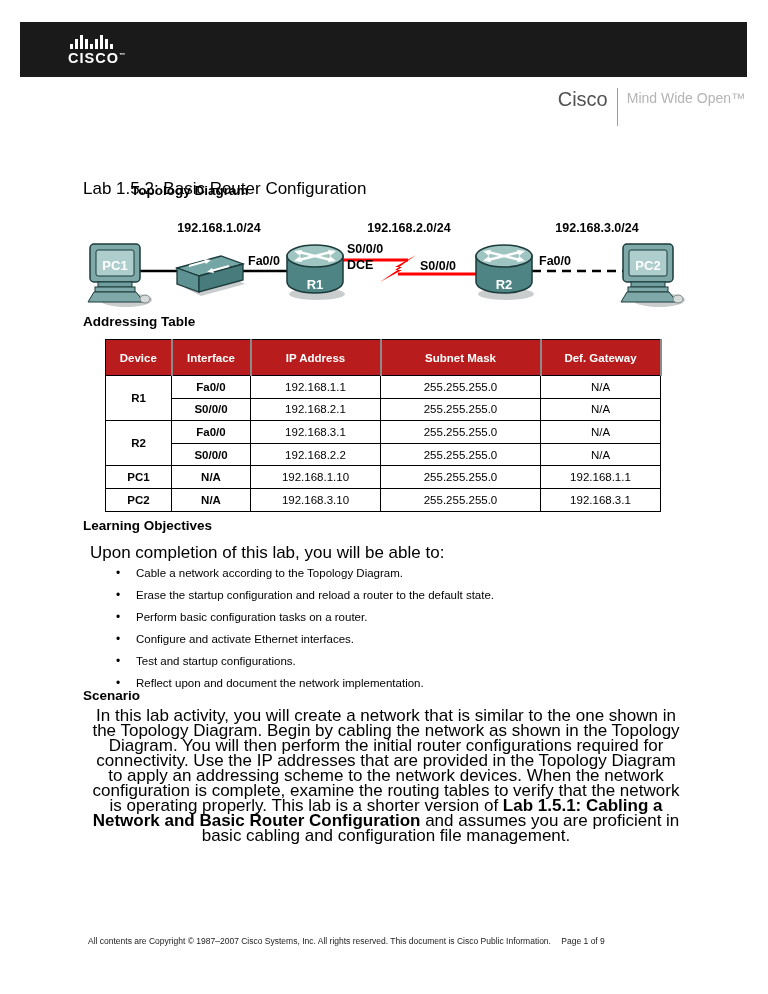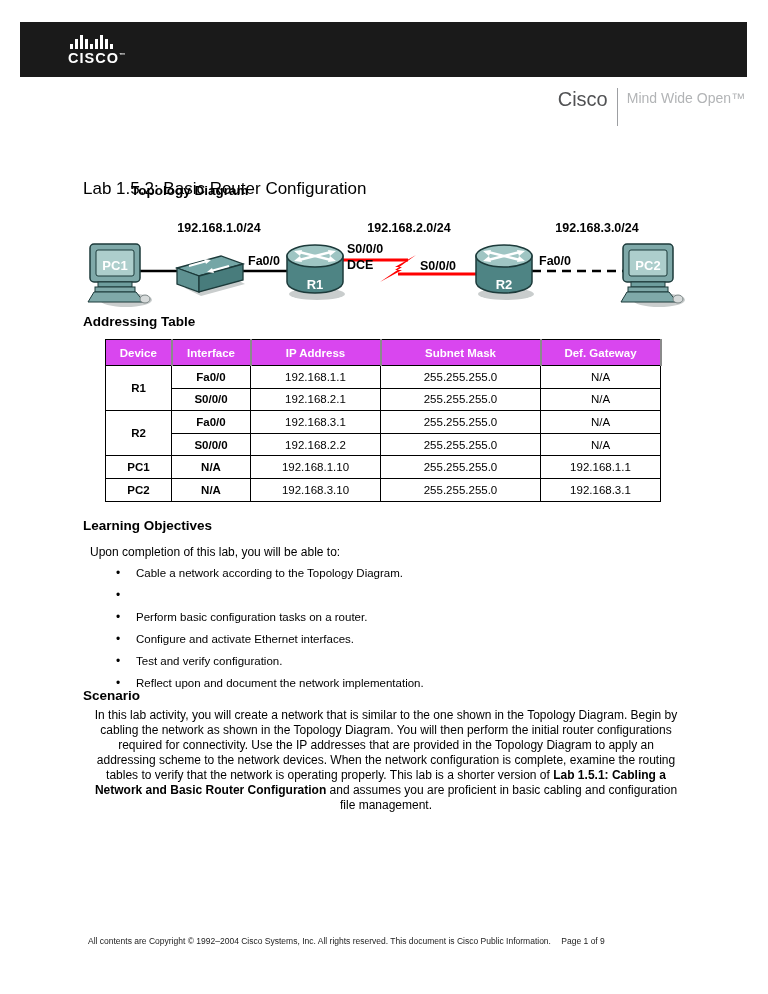--- a/index.html
+++ b/index.html
@@ -28,40 +28,40 @@
   .academy .na-txt { font-size:20px; line-height:22px; }
   .academy .na-txt sup { font-size:9px; vertical-align:super; }
   .academy .tagline { font-size:14px; color:#b2b4b6; margin-top:2px; }
   
   .doc-title { position:absolute; left:83px; top:140px; font-size:17px; font-weight:normal;margin-top:39px; }
   .sec-head { position:absolute; left:83px; font-size:13.5px; font-weight:bold; }
   .sec-topology { top:183px;margin-left:48px; }
   .sec-addressing { top:314px; }
   .sec-objectives { top:518px; }
   .sec-scenario { top:688px;text-align:center; }
-  .body-text { font-size:12px; line-height:15px; }
+  .body-text { font-size:17px; line-height:15px; }
   .obj-intro { position:absolute; left:90px; top:545px; }
   .obj-list { position:absolute; left:88px; top:567px; list-style:none; }
   .obj-list li { position:relative; padding-left:48px; height:22px; font-size:11.5px; }
   .obj-list li .dot { position:absolute; left:28px; top:-1px; font-size:12px; }
   .scenario-para { position:absolute; left:88px; top:708px; width:596px; text-align:center; }
   .scenario-para b { font-weight:bold; }
   
   .topo { position:absolute; left:80px; top:212px; }
   .topo text { font-family:"Liberation Sans", sans-serif; font-weight:bold; }
   .net-label { font-size:12.5px; fill:#000; }
   .if-label { font-size:12.5px; fill:#000; }
   .dev-label { font-size:13px; fill:#ffffff; }
   
   .addr-table {
     position:absolute; left:105px; top:339px; border-collapse:collapse;
     font-size:11.5px; table-layout:fixed;
   }
   .addr-table th {
-    background:#d946ef; color:#fff; font-weight:bold; height:26px;
+    background:#b91c1c; color:#fff; font-weight:bold; height:36px;
     border:1px solid #000; border-right:2px solid #8a8a8a; text-align:center; vertical-align:middle;
   }
   .addr-table td {
     border:1px solid #000; height:22.6px; text-align:center; vertical-align:middle;
     background:#fff;
   }
   .addr-table td.bold { font-weight:bold; }
   
   .footer {
     position:absolute; left:88px; top:936px; font-size:8.5px; color:#222;
@@ -247,27 +247,27 @@
         <td>192.168.3.10</td>
         <td>255.255.255.0</td>
         <td>192.168.3.1</td>
       </tr>
     </tbody>
   </table>
 
   <div class="body-text obj-intro">Upon completion of this lab, you will be able to:</div>
   <ul class="obj-list">
     <li><span class="dot">•</span><span>Cable a network according to the Topology Diagram.</span></li>
-    <li><span class="dot">•</span></li>
+    <li><span class="dot">•</span><span>Erase the startup configuration and reload a router to the default state.</span></li>
     <li><span class="dot">•</span><span>Perform basic configuration tasks on a router.</span></li>
     <li><span class="dot">•</span><span>Configure and activate Ethernet interfaces.</span></li>
-    <li><span class="dot">•</span><span>Test and verify configuration.</span></li>
+    <li><span class="dot">•</span><span>Test and startup configurations.</span></li>
     <li><span class="dot">•</span><span>Reflect upon and document the network implementation.</span></li>
   </ul>
 
   <p class="body-text scenario-para"><span>In this lab activity, you will create a network that is similar to the one shown in the Topology Diagram. Begin by cabling the network as shown in the Topology Diagram. You will then perform the initial router configurations required for connectivity. Use the IP addresses that are provided in the Topology Diagram to apply an addressing scheme to the network devices. When the network configuration is complete, examine the routing tables to verify that the network is operating properly. This lab is a shorter version of </span><b>Lab 1.5.1: Cabling a Network and Basic Router Configuration</b><span> and assumes you are proficient in basic cabling and configuration file management.</span></p>
 
   <div class="footer">
-    <span>All contents are Copyright © 1992–2004 Cisco Systems, Inc. All rights reserved. This document is Cisco Public Information.</span>
+    <span>All contents are Copyright © 1987–2007 Cisco Systems, Inc. All rights reserved. This document is Cisco Public Information.</span>
     <span class="page-num">Page 1 of 9</span>
   </div>
 
 </div>
 
 </body></html>

